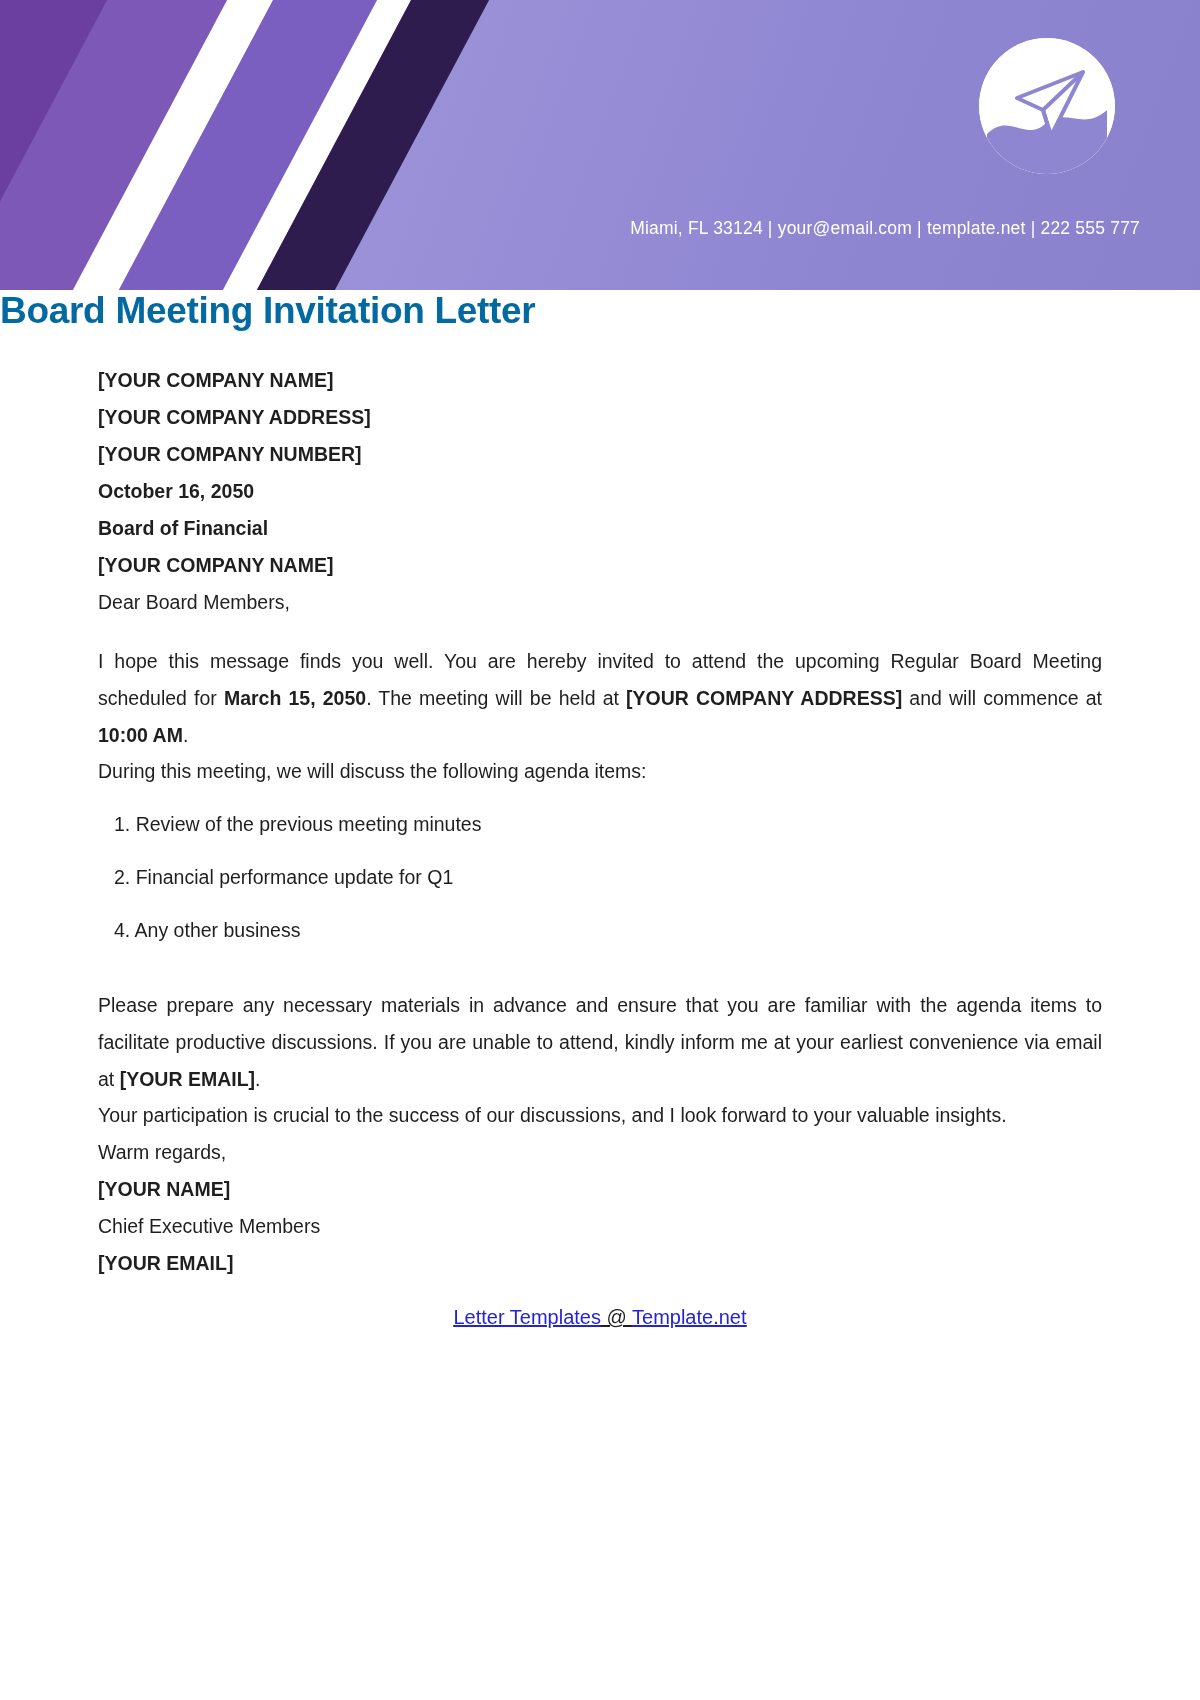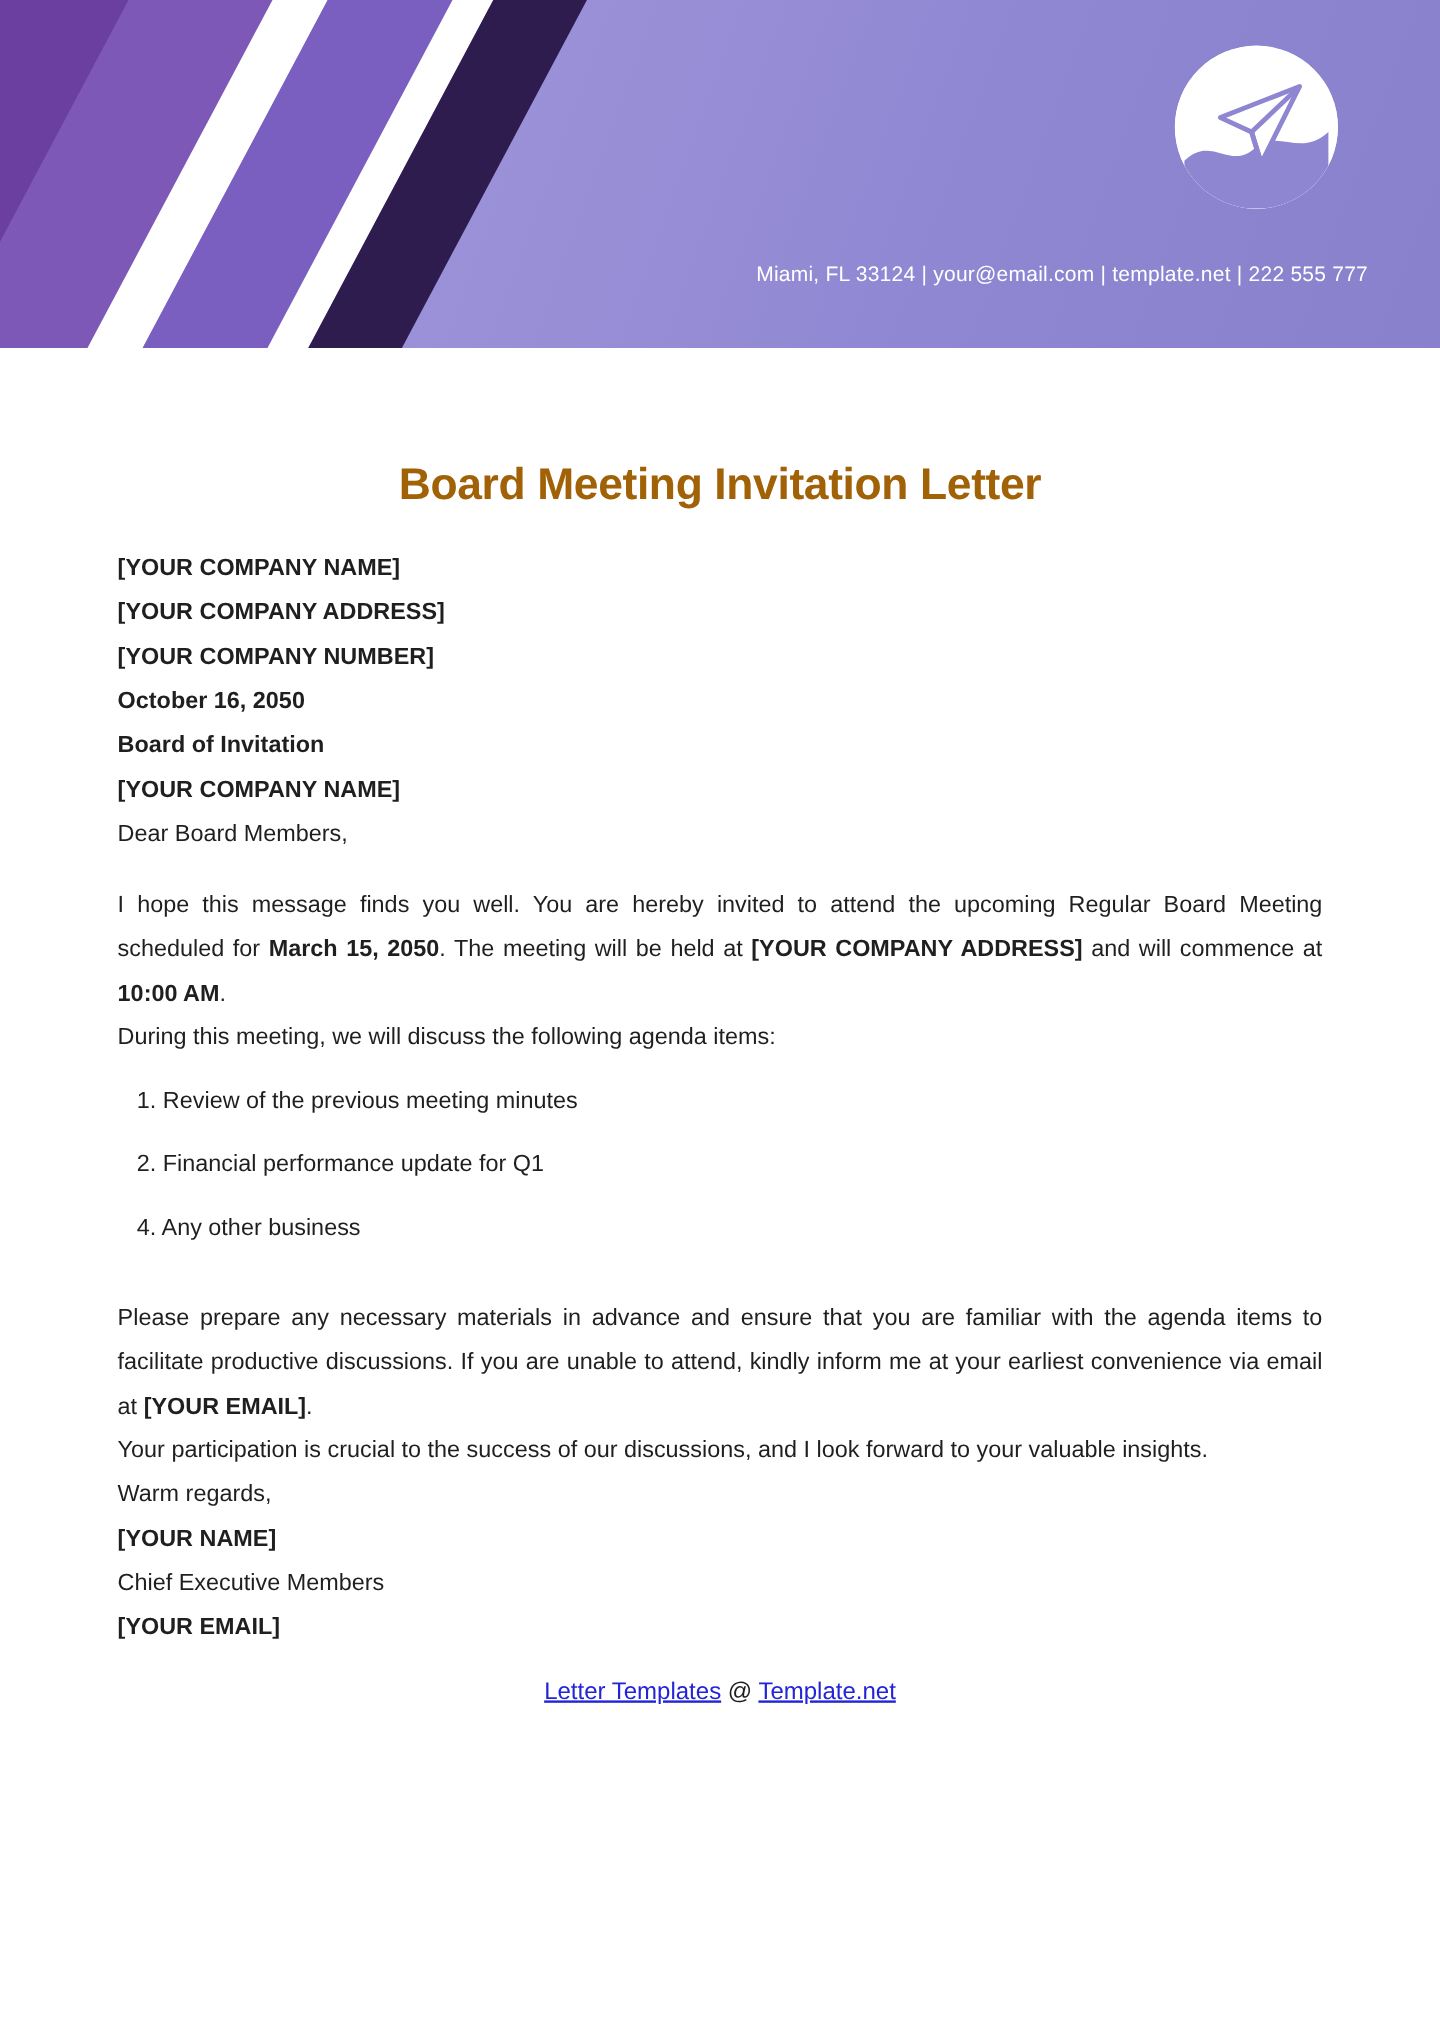--- a/index.html
+++ b/index.html
@@ -73,25 +73,23 @@
     right: 60px;
     top: 218px;
     color: #ffffff;
     font-size: 17.5px;
     letter-spacing: 0.2px;
     white-space: nowrap;
   }
 
   
   .doc-title {
-    text-align: center;
     font-size: 37px;
     font-weight: bold;
-    color: #a16207;
-    margin-top: 93px;
+    color: #0369a1;
     letter-spacing: -0.3px;
   }
 
   .content {
     margin: 0 auto;
     padding-top: 30px;
     width: 1004px;
     font-size: 19.5px;
     line-height: 1.9;
     color: #1f1f1f;
@@ -108,20 +106,21 @@
   }
 
   .agenda-item { margin: 16px; }
 
   .gap-block { height: 22px; }
 
   .footer-link {
     text-align: center;
     margin-top: 16px;
     font-size: 20px;
+    text-decoration: underline;
   }
   .footer-link a {
     color: #2323d8;
     text-decoration: underline;
   }
   .footer-link .at {
     color: #1f1f1f;
     text-decoration: none;
   }
 </style>
@@ -155,21 +154,21 @@
   </div>
 
   <div class="doc-title">Board Meeting Invitation Letter</div>
 
   <div class="content">
 
     <p class="line b">[YOUR COMPANY NAME]</p>
     <p class="line b">[YOUR COMPANY ADDRESS]</p>
     <p class="line b">[YOUR COMPANY NUMBER]</p>
     <p class="line b">October 16, 2050</p>
-    <p class="line b">Board of Invitation</p>
+    <p class="line b">Board of Financial</p>
     <p class="line b">[YOUR COMPANY NAME]</p>
 
     <p class="line">Dear Board Members,</p>
 
     <div class="gap-block"></div>
 
     <p class="para"><span>I hope this message finds you well. You are hereby invited to attend the upcoming Regular Board Meeting scheduled for </span><span class="b">March 15, 2050</span><span>. The meeting will be held at </span><span class="b">[YOUR COMPANY ADDRESS]</span><span> and will commence at </span><span class="b">10:00 AM</span><span>.</span></p>
 
     <p class="line">During this meeting, we will discuss the following agenda items:</p>
 

